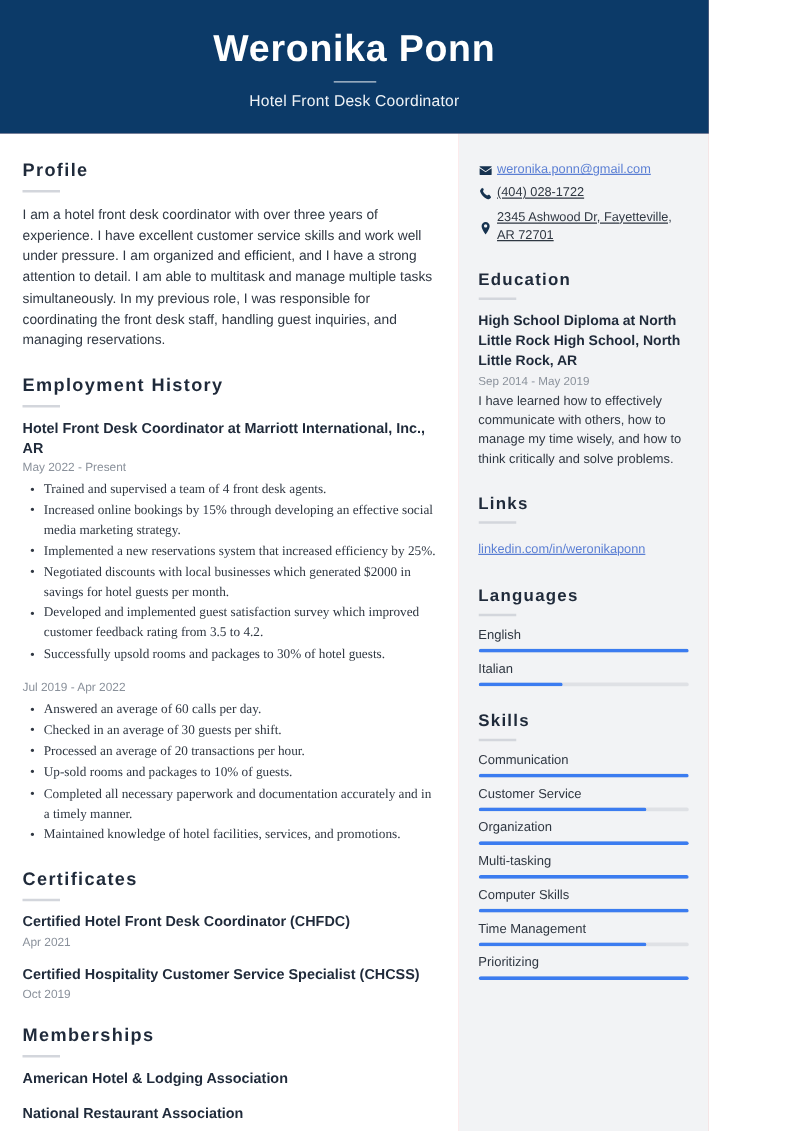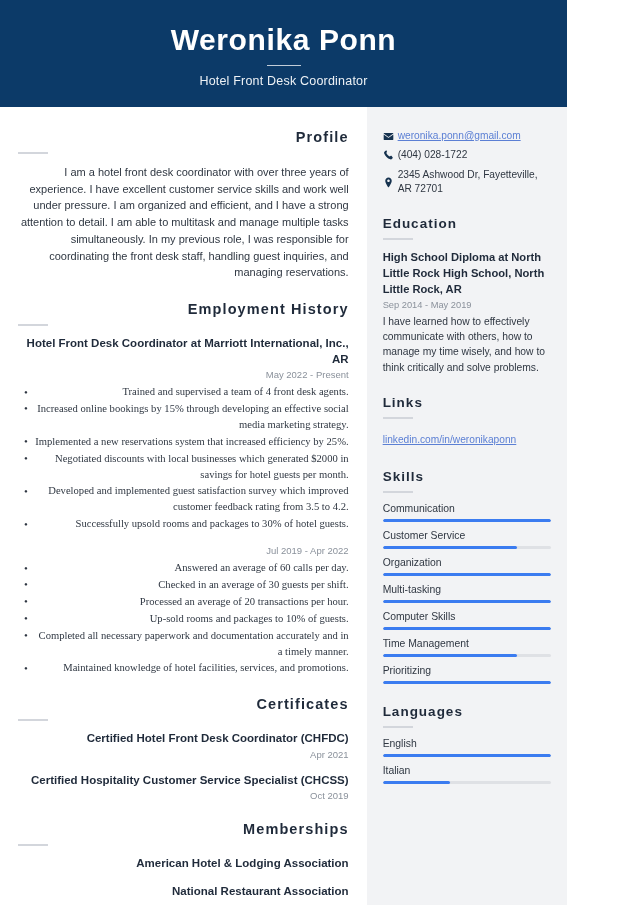--- a/index.html
+++ b/index.html
@@ -55,21 +55,20 @@
   .columns {
     display: flex;
     align-items: stretch;
     height: 798px;
   }
   .col-main {
     width: 415px;
     box-sizing: border-box;
     padding: 22px 18px 0 18px;
     background: #ffffff;
-    text-align: right;
   }
   .col-side {
     width: 225px;
     box-sizing: border-box;
     padding: 22px 16px 0 16px;
     background: #f2f3f5;
   }
 
   
   .sec-head {
@@ -151,20 +150,21 @@
     padding-top: 1px;
     color: #16324f;
     display: flex;
     justify-content: flex-start;
   }
   .contact-ico svg { display: block; }
   .contact-txt {
     font-size: 10.2px;
     line-height: 1.4;
     color: #2f3742;
+    text-decoration: underline;
   }
   .link {
     color: #5b7fd4;
     text-decoration: underline;
     font-size: 10.2px;
     line-height: 1.4;
     word-break: break-all;
   }
 
   
@@ -325,20 +325,38 @@
         <p class="edu-desc">I have learned how to effectively communicate with others, how to manage my time wisely, and how to think critically and solve problems.</p>
       </div>
 
       <div class="links-block">
         <div class="sec-head side">Links</div>
         <div class="sec-rule"></div>
         <a class="link" href="#">linkedin.com/in/weronikaponn</a>
       </div>
 
       <div class="block">
+        <div class="sec-head side">Languages</div>
+        <div class="sec-rule"></div>
+
+        <div class="bar-item">
+          <div class="bar-label">English</div>
+          <div class="bar-track">
+            <div class="bar-fill" style="width: 100%; background: rgb(59, 124, 240);"></div>
+          </div>
+        </div>
+        <div class="bar-item">
+          <div class="bar-label">Italian</div>
+          <div class="bar-track">
+            <div class="bar-fill" style="width: 40%; background: rgb(59, 124, 240);"></div>
+          </div>
+        </div>
+      </div>
+
+      <div class="block">
         <div class="sec-head side">Skills</div>
         <div class="sec-rule"></div>
 
         <div class="bar-item">
           <div class="bar-label">Communication</div>
           <div class="bar-track">
             <div class="bar-fill" style="width: 100%; background: rgb(59, 124, 240);"></div>
           </div>
         </div>
         <div class="bar-item">
@@ -368,37 +386,19 @@
         <div class="bar-item">
           <div class="bar-label">Time Management</div>
           <div class="bar-track">
             <div class="bar-fill" style="width: 80%; background: rgb(59, 124, 240);"></div>
           </div>
         </div>
         <div class="bar-item">
           <div class="bar-label">Prioritizing</div>
           <div class="bar-track">
             <div class="bar-fill" style="width: 100%; background: rgb(59, 124, 240);"></div>
-          </div>
-        </div>
-      </div>
-
-      <div class="block">
-        <div class="sec-head side">Languages</div>
-        <div class="sec-rule"></div>
-
-        <div class="bar-item">
-          <div class="bar-label">English</div>
-          <div class="bar-track">
-            <div class="bar-fill" style="width: 100%; background: rgb(59, 124, 240);"></div>
-          </div>
-        </div>
-        <div class="bar-item">
-          <div class="bar-label">Italian</div>
-          <div class="bar-track">
-            <div class="bar-fill" style="width: 40%; background: rgb(59, 124, 240);"></div>
           </div>
         </div>
       </div>
 
     </div>
   </div>
 </div>
 
 </body></html>

